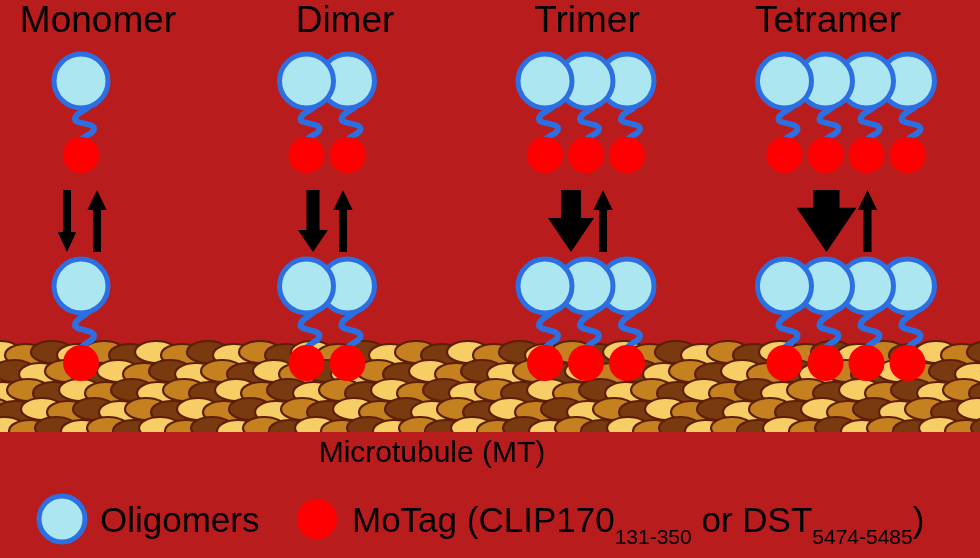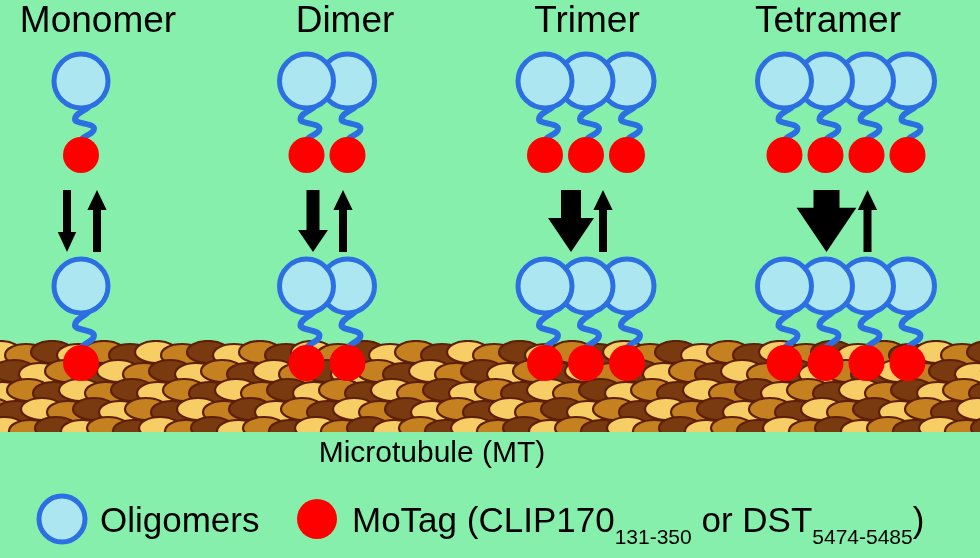--- a/index.html
+++ b/index.html
@@ -7,21 +7,21 @@
     padding: 0;
     background: #ffffff;
   }
   body {
     font-family: "Liberation Sans", sans-serif;
   }
   #stage {
     position: relative;
     width: 980px;
     height: 558px;
-    background: #86efac;
+    background: #b91c1c;
     overflow: hidden;
   }
   #diagram {
     position: absolute;
     left: 0;
     top: 0;
     width: 980px;
     height: 558px;
   }
   .col-title {

